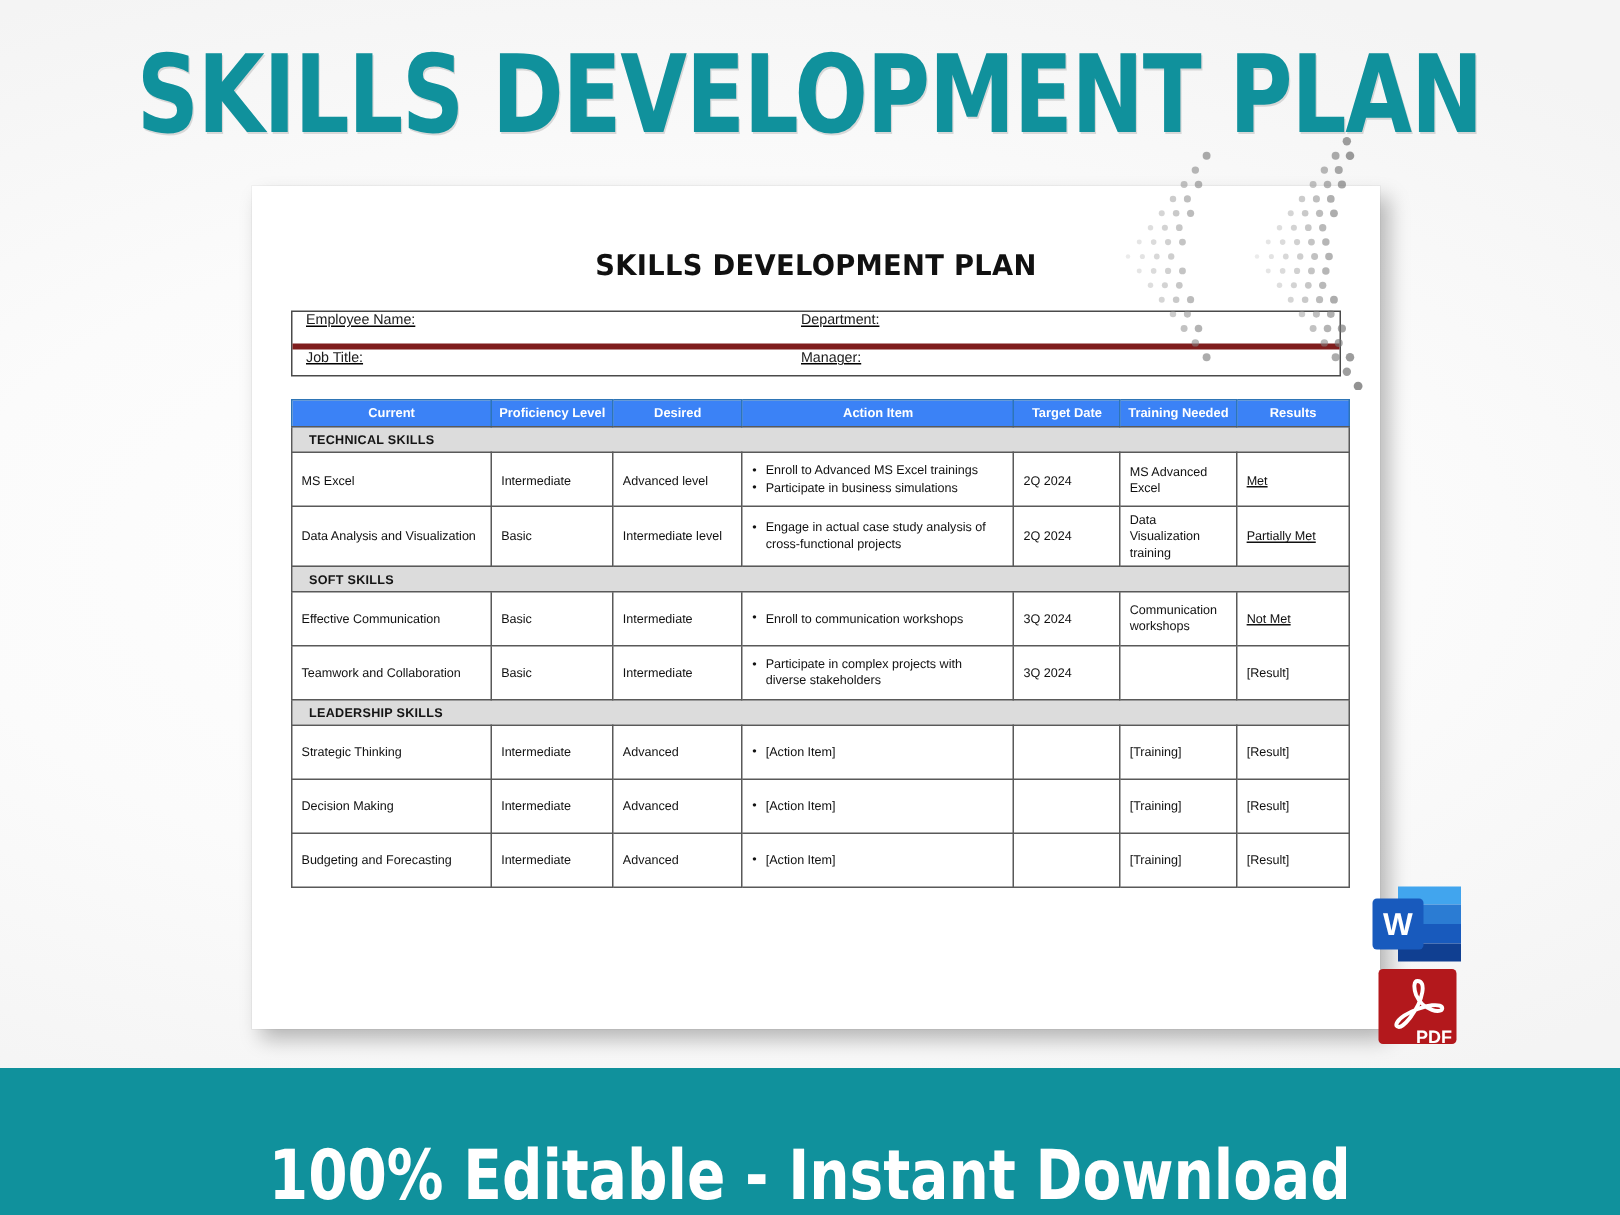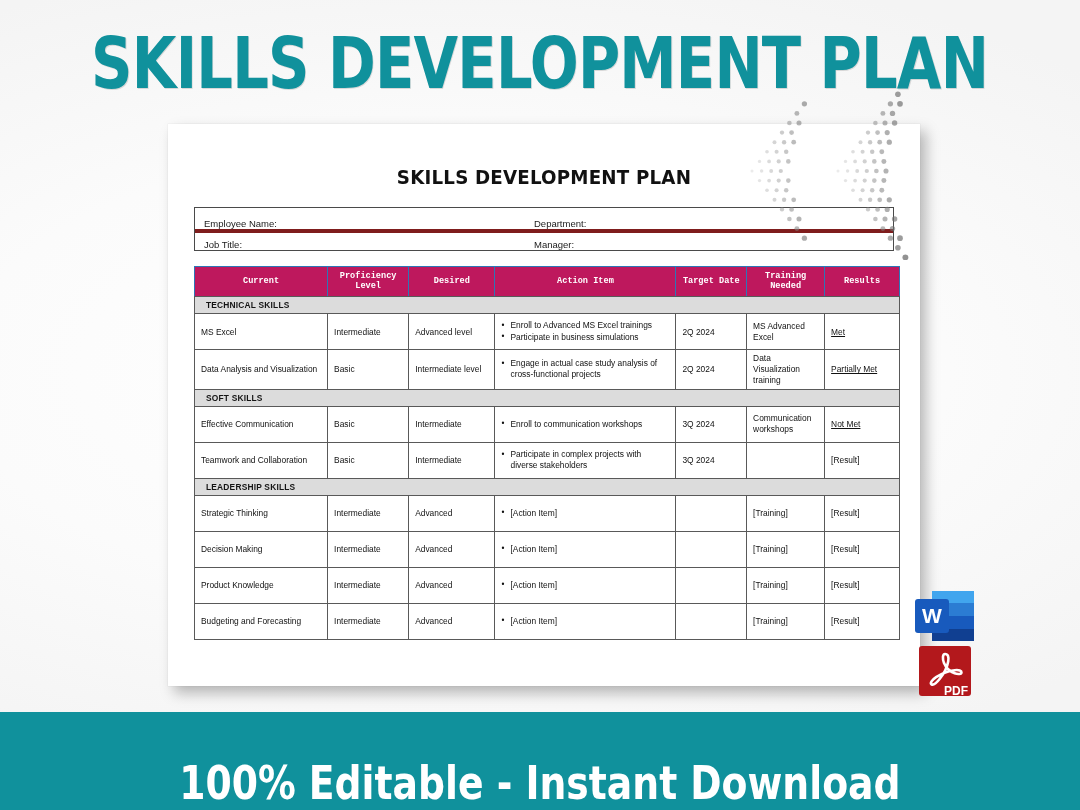--- a/index.html
+++ b/index.html
@@ -88,21 +88,22 @@
     left: 26px;
     top: 83px;
     width: 700px;
     border: 1px solid #4a4a4a;
     z-index: 3;
     background: transparent;
   }
   .info-row {
     display: flex;
     height: 21px;
-    align-items: flex-end;
+    align-items: flex-start;
+    text-decoration: underline;
   }
   .info-row + .info-row { border-top: 4px solid #7f1d1d; }
   .info-cell {
     font-size: 9.5px;
     color: #1a1a1a;
     padding-left: 9px;
   }
   .info-cell.left  { width: 330px; }
   .info-cell.right { flex: 1; }
 
@@ -115,31 +116,30 @@
     border-collapse: collapse;
     table-layout: fixed;
     font-size: 8.4px;
     color: #111;
   }
   table.plan th, table.plan td {
     border: 1px solid #595959;
     vertical-align: middle;
   }
   table.plan thead th {
-    background: #be185d;
+    background: #3b82f6;
     color: #ffffff;
     font-size: 8.6px;
     font-weight: 700;
     text-align: center;
-    height: 30px;
+    height: 18px;
     line-height: 1.12;
     padding: 2px 1px;
     border-color: #2e75b6;
     border-bottom-color: #595959;
-    font-family: Liberation Mono, monospace;
   }
   .sec-row td {
     background: #dcdcdc;
     font-weight: 700;
     font-size: 8.4px;
     letter-spacing: 0.2px;
     padding: 3px 0 3px 11px;
     color: #141414;
     height: 17px;
   }
@@ -309,33 +309,20 @@
               <ul>
                 <li>[Action Item]</li>
               </ul>
             </td>
             <td class="c-center"></td>
             <td class="c-train">[Training]</td>
             <td class="c-center"><span>[Result]</span></td>
           </tr>
           <tr class="data-row">
             <td class="c-current">Decision Making</td>
-            <td class="c-prof">Intermediate</td>
-            <td class="c-desired">Advanced</td>
-            <td class="c-action">
-              <ul>
-                <li>[Action Item]</li>
-              </ul>
-            </td>
-            <td class="c-center"></td>
-            <td class="c-train">[Training]</td>
-            <td class="c-center"><span>[Result]</span></td>
-          </tr>
-          <tr class="data-row">
-            <td class="c-current">Product Knowledge</td>
             <td class="c-prof">Intermediate</td>
             <td class="c-desired">Advanced</td>
             <td class="c-action">
               <ul>
                 <li>[Action Item]</li>
               </ul>
             </td>
             <td class="c-center"></td>
             <td class="c-train">[Training]</td>
             <td class="c-center"><span>[Result]</span></td>

